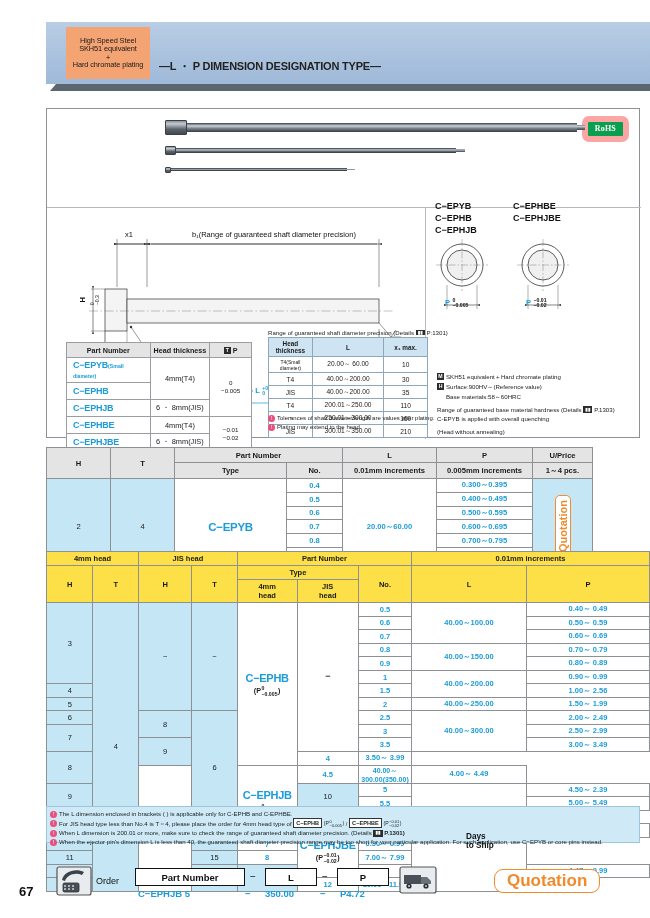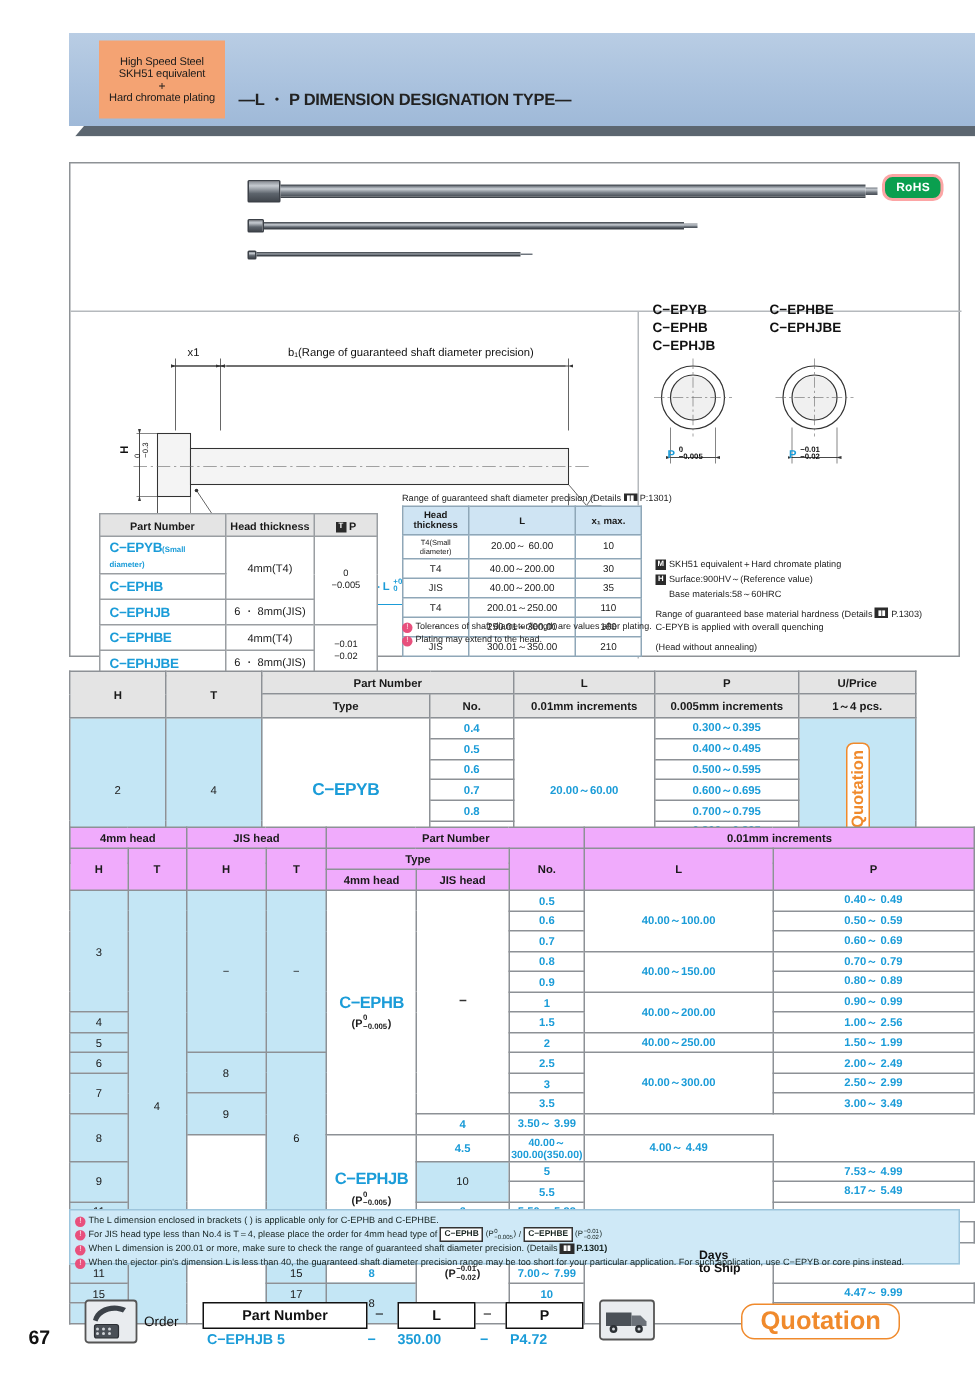--- a/index.html
+++ b/index.html
@@ -53,21 +53,22 @@
   }
   .vdiv {
     position:absolute; left:378px; top:99px; width:0; height:231px;
     border-left:1px solid #b5b9bd;
   }
 
   .rohs {
     position:absolute; right:10px; top:7px;
     background:#0a9f4f; color:#fff; font-size:8px; font-weight:bold;
     border-radius:7px; padding:2px 7px 2.5px; letter-spacing:0.2px;
-    border:2px solid #fca5a5;
+    border:6px solid #fca5a5;
+    font-family:Liberation Serif, serif;
   }
 
   
   .pin { position:absolute; }
   .pin .head {
     position:absolute; left:0; top:0;
     background:linear-gradient(180deg,#8b9097 0%,#c6cbd1 22%,#5d646c 62%,#43484f 100%);
     border:1px solid #3c4148; border-radius:1px;
   }
   .pin .shaft {
@@ -149,21 +150,21 @@
   .quote-v {
     writing-mode:vertical-rl; transform:rotate(180deg);
     color:#f08a2c; font-weight:bold; font-size:11px;
     border:1.4px solid #f08a2c; border-radius:5px;
     padding:4px 1px; background:#fff; letter-spacing:0px;
   }
 
   
   .t3 { position:absolute; left:46px; top:551px; border-collapse:collapse; }
   .t3 th, .t3 td { border:1px solid #8d9196; font-size:7.5px; text-align:center; }
-  .t3 th { background:#f0abfc; font-weight:bold; padding:2px 4px; }
+  .t3 th { background:#fde047; font-weight:bold; padding:2px 20px; }
   .t3 td { height:13.55px; padding:0 1px; }
   .t3 td.cyan { background:#c4e6f5; }
   .t3 td.bluetxt { color:#1b9cd8; font-weight:bold; }
   .t3 td.pnbig { color:#1b9cd8; font-weight:bold; font-size:11px; letter-spacing:-0.3px; line-height:1.5; }
   .t3 td.pnbig .psub { color:#1a1a1a; font-size:7.2px; font-weight:bold; letter-spacing:0; }
 
   
   .fnote {
     position:absolute; left:46px; top:806px; width:594px; height:37px;
     background:#cfe9f7; border:1px solid #9dc5dc;
@@ -466,21 +467,21 @@
   </div>
 
   <table class="t2">
     <tbody>
         <tr>
       <th rowspan="2" style="width:64px;">H</th>
       <th rowspan="2" style="width:64px;">T</th>
       <th colspan="2">Part Number</th>
       <th style="width:94px;">L</th>
       <th style="width:96px;">P</th>
-      <th style="width:78px;">U/Price</th>
+      <th style="width:60px;">U/Price</th>
     </tr>
     <tr>
       <th style="width:112px;">Type</th>
       <th style="width:56px;">No.</th>
       <th>0.01mm increments</th>
       <th>0.005mm increments</th>
       <th>1～4 pcs.</th>
     </tr>
     <tr>
       <td class="cyan" rowspan="7">2</td>
@@ -632,26 +633,26 @@
       <td class="bluetxt">4.5</td>
       <td class="bluetxt" rowspan="1" style="font-size:7px;">40.00～300.00(350.00)</td>
       <td class="bluetxt">4.00～  4.49</td>
     </tr>
 
     <tr>
       <td class="cyan" rowspan="2">9</td>
       <td class="cyan" rowspan="2">10</td>
       <td class="bluetxt">5</td>
       <td class="bluetxt" rowspan="9">40.00～350.00</td>
-      <td class="bluetxt">7.53～  4.99</td>
+      <td class="bluetxt">4.50～  2.39</td>
     </tr>
 
     <tr>
       <td class="bluetxt">5.5</td>
-      <td class="bluetxt">8.17～  5.49</td>
+      <td class="bluetxt">5.00～  5.49</td>
     </tr>
 
     <tr>
       <td class="cyan" rowspan="1">11</td>
       <td class="bluetxt">6</td>
       <td class="bluetxt">5.50～  5.99</td>
     </tr>
 
     <tr>
       <td class="cyan" rowspan="2">10</td>

